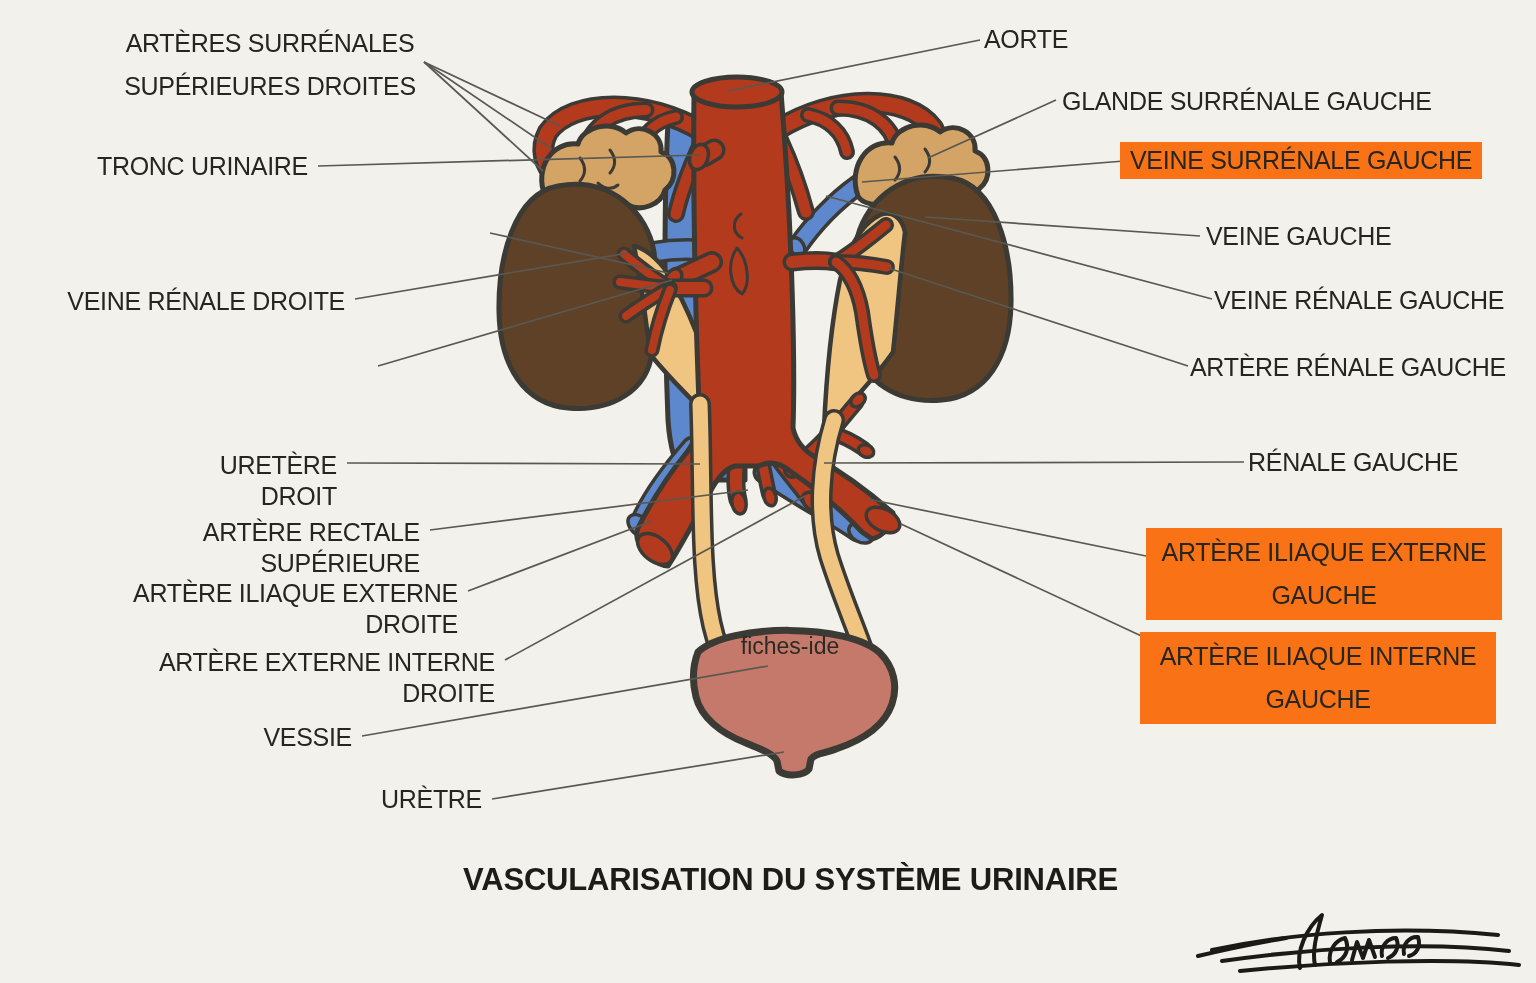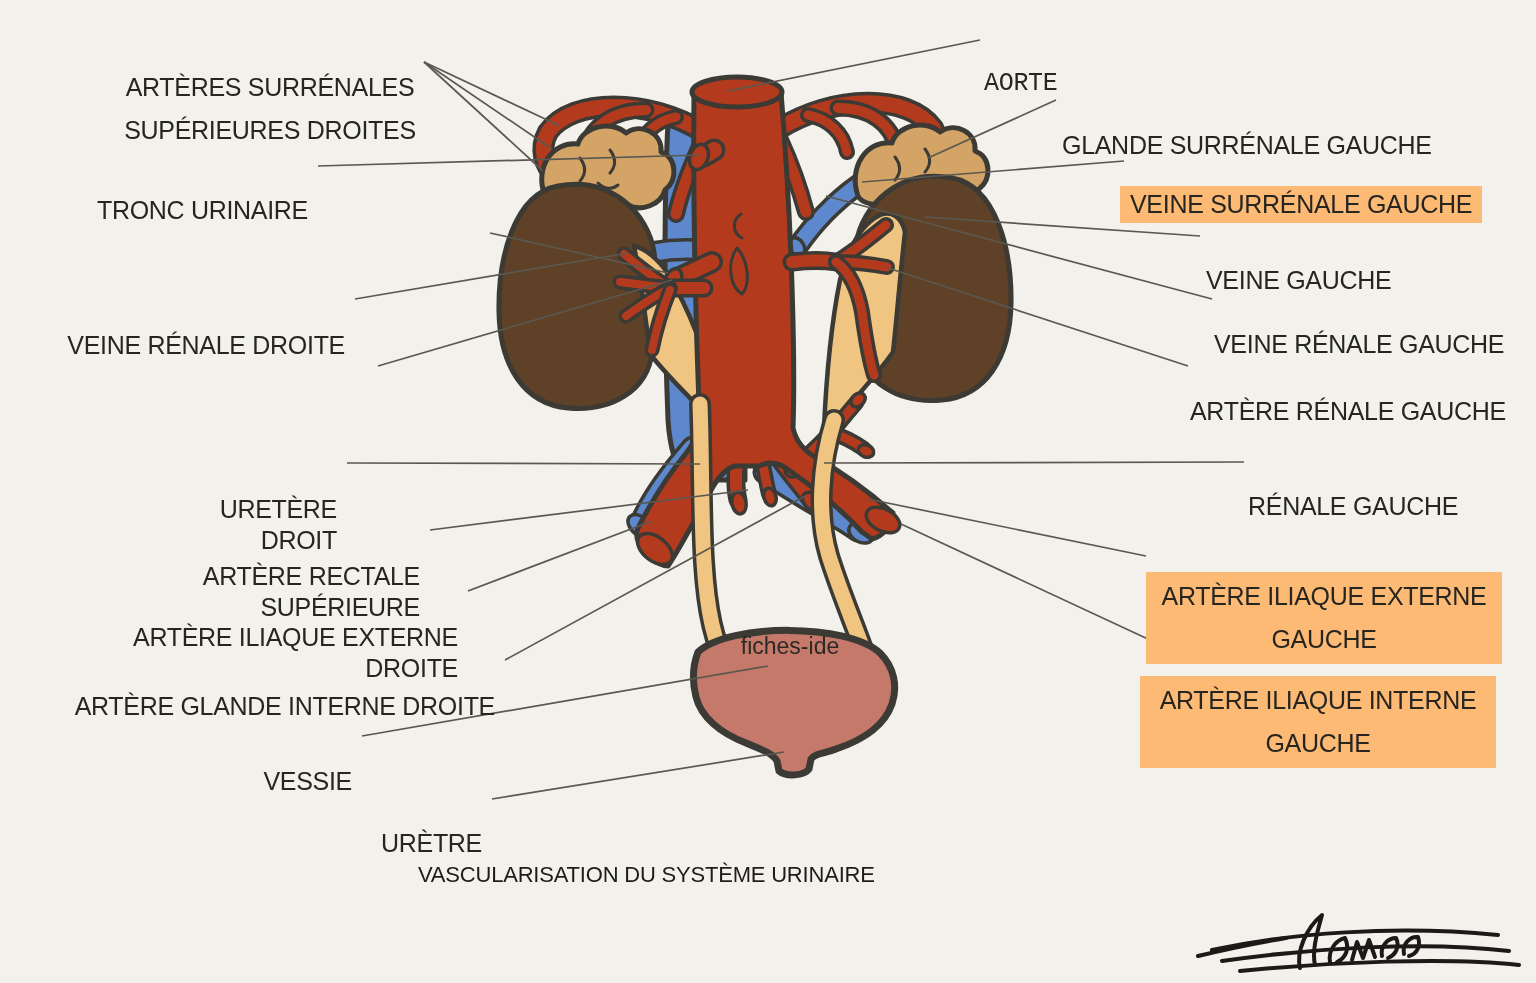--- a/index.html
+++ b/index.html
@@ -1,25 +1,25 @@
 <!DOCTYPE html>
 <html><head>
 <meta charset="utf-8">
 <style>
   html,body{margin:0;padding:0;}
   #stage{position:relative;width:1536px;height:983px;background:#f2f1ec;overflow:hidden;
          font-family:"Liberation Sans",sans-serif;}
   .lbl{position:absolute;font-size:25px;line-height:31px;color:#26251f;letter-spacing:-0.3px;
-       white-space:pre-line;font-weight:500;margin-top:44px;}
+       white-space:pre-line;font-weight:500;}
   .lbl.r{text-align:right;}
   .lbl.c{text-align:center;line-height:43px;}
   .lbl.l{text-align:left;}
-  .boxed{background:#fdba74;padding:3px 10px;}
-  #title{position:absolute;left:418px;top:862px;width:700px;text-align:left;
-         font-size:22px;font-weight:normal;color:#1d1c18;letter-spacing:-0.2px;}
+  .boxed{background:#f97316;padding:3px 10px;}
+  #title{position:absolute;left:418px;top:862px;width:700px;text-align:right;
+         font-size:31px;font-weight:bold;color:#1d1c18;letter-spacing:-0.2px;}
   svg{position:absolute;left:0;top:0;}
   svg path,svg ellipse{stroke-linecap:round;stroke-linejoin:round;}
   .fo{stroke:#3b3a35;stroke-width:5;}
   .fo7{stroke:#3b3a35;stroke-width:7;}
   .fo45{stroke:#3b3a35;stroke-width:4.5;}
   .eo{stroke:#3b3a35;stroke-width:3.5;}
   .mk{stroke:#3b3a35;stroke-width:3;fill:none;}
   .sig{stroke:#1b1a17;stroke-width:4;fill:none;}
   #wm{font-size:23px;fill:#2b2a25;text-anchor:middle;font-family:"Liberation Sans",sans-serif;}
 </style>
@@ -193,25 +193,25 @@
       </g>
   </svg>
 
   <div class="lbl c" style="left:118px;top:22px;width:304px;">ARTÈRES SURRÉNALES
 SUPÉRIEURES DROITES</div>
   <div class="lbl r" style="left:80px;top:151px;width:228px;">TRONC URINAIRE</div>
   <div class="lbl r" style="left:60px;top:286px;width:285px;">VEINE RÉNALE DROITE</div>
   <div class="lbl r" style="left:142px;top:450px;width:195px;">URETÈRE DROIT</div>
   <div class="lbl r" style="left:45px;top:517px;width:375px;">ARTÈRE RECTALE SUPÉRIEURE</div>
   <div class="lbl r" style="left:35px;top:578px;width:423px;">ARTÈRE ILIAQUE EXTERNE DROITE</div>
-  <div class="lbl r" style="left:70px;top:647px;width:425px;">ARTÈRE GLANDE INTERNE DROITE</div>
+  <div class="lbl r" style="left:70px;top:647px;width:425px;">ARTÈRE EXTERNE INTERNE DROITE</div>
   <div class="lbl r" style="left:252px;top:722px;width:100px;">VESSIE</div>
   <div class="lbl r" style="left:380px;top:784px;width:102px;">URÈTRE</div>
 
-  <div class="lbl l" style="left:984px;top:24px;font-family:Liberation Mono, monospace;">AORTE</div>
+  <div class="lbl l" style="left:984px;top:24px;">AORTE</div>
   <div class="lbl l" style="left:1062px;top:86px;">GLANDE SURRÉNALE GAUCHE</div>
   <div class="lbl l boxed" style="left:1120px;top:142px;">VEINE SURRÉNALE GAUCHE</div>
   <div class="lbl l" style="left:1206px;top:221px;">VEINE GAUCHE</div>
   <div class="lbl l" style="left:1214px;top:285px;">VEINE RÉNALE GAUCHE</div>
   <div class="lbl l" style="left:1190px;top:352px;">ARTÈRE RÉNALE GAUCHE</div>
   <div class="lbl l" style="left:1248px;top:447px;">RÉNALE GAUCHE</div>
   <div class="lbl c boxed" style="left:1146px;top:528px;width:336px;">ARTÈRE ILIAQUE EXTERNE
 GAUCHE</div>
   <div class="lbl c boxed" style="left:1140px;top:632px;width:336px;">ARTÈRE ILIAQUE INTERNE
 GAUCHE</div>

